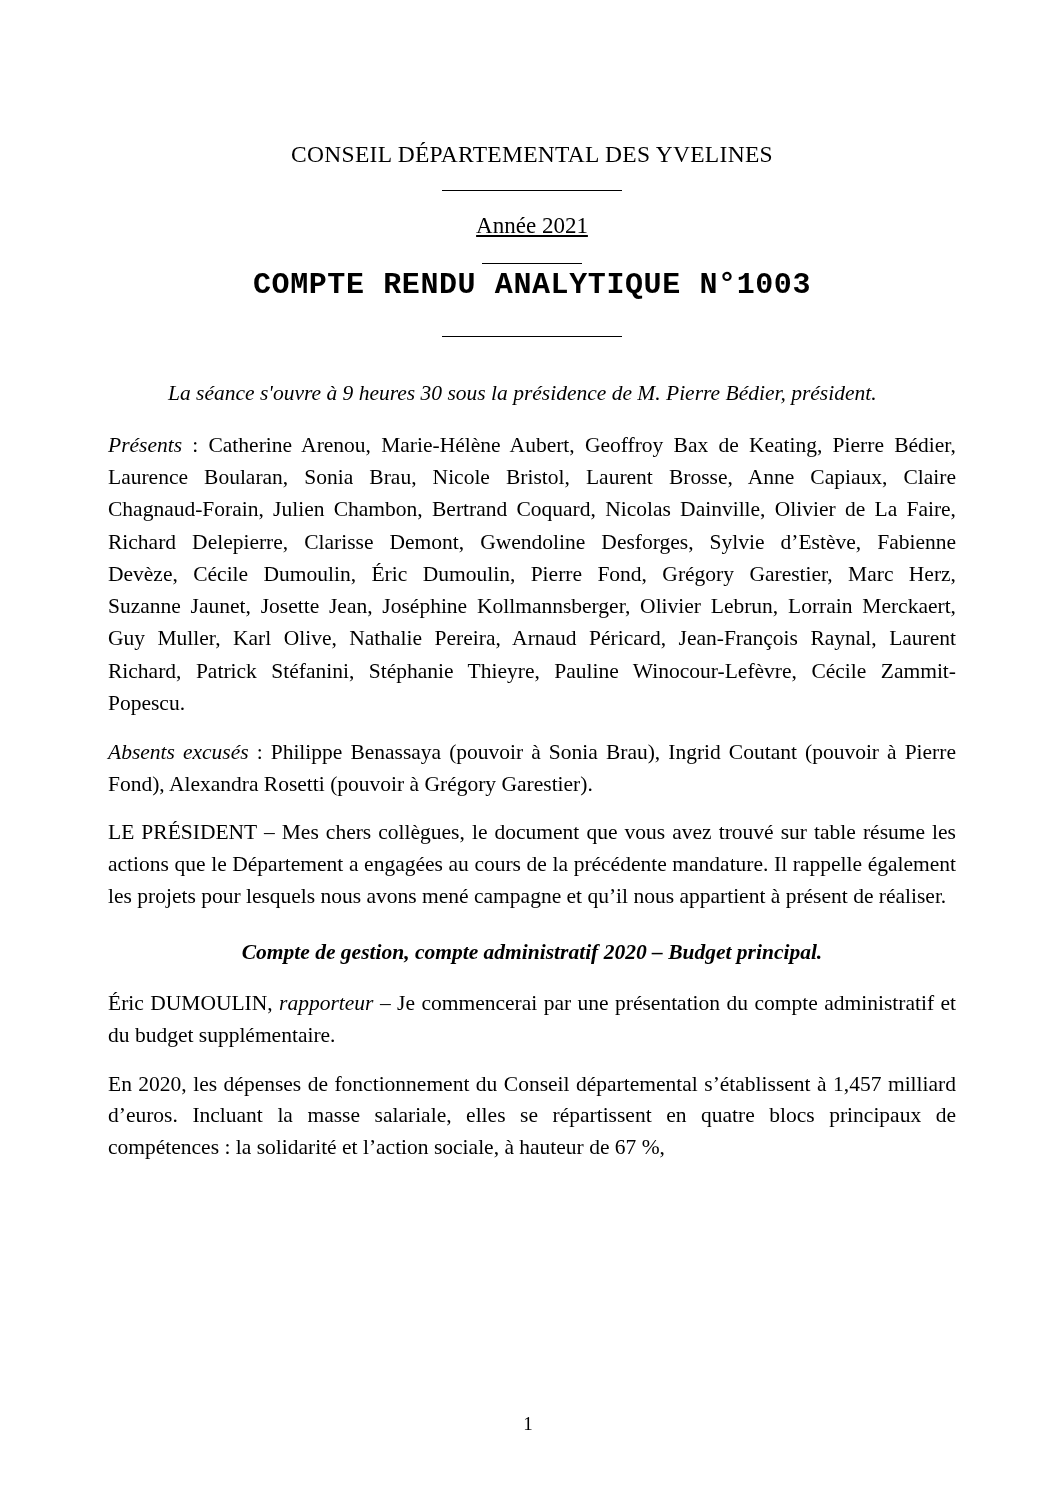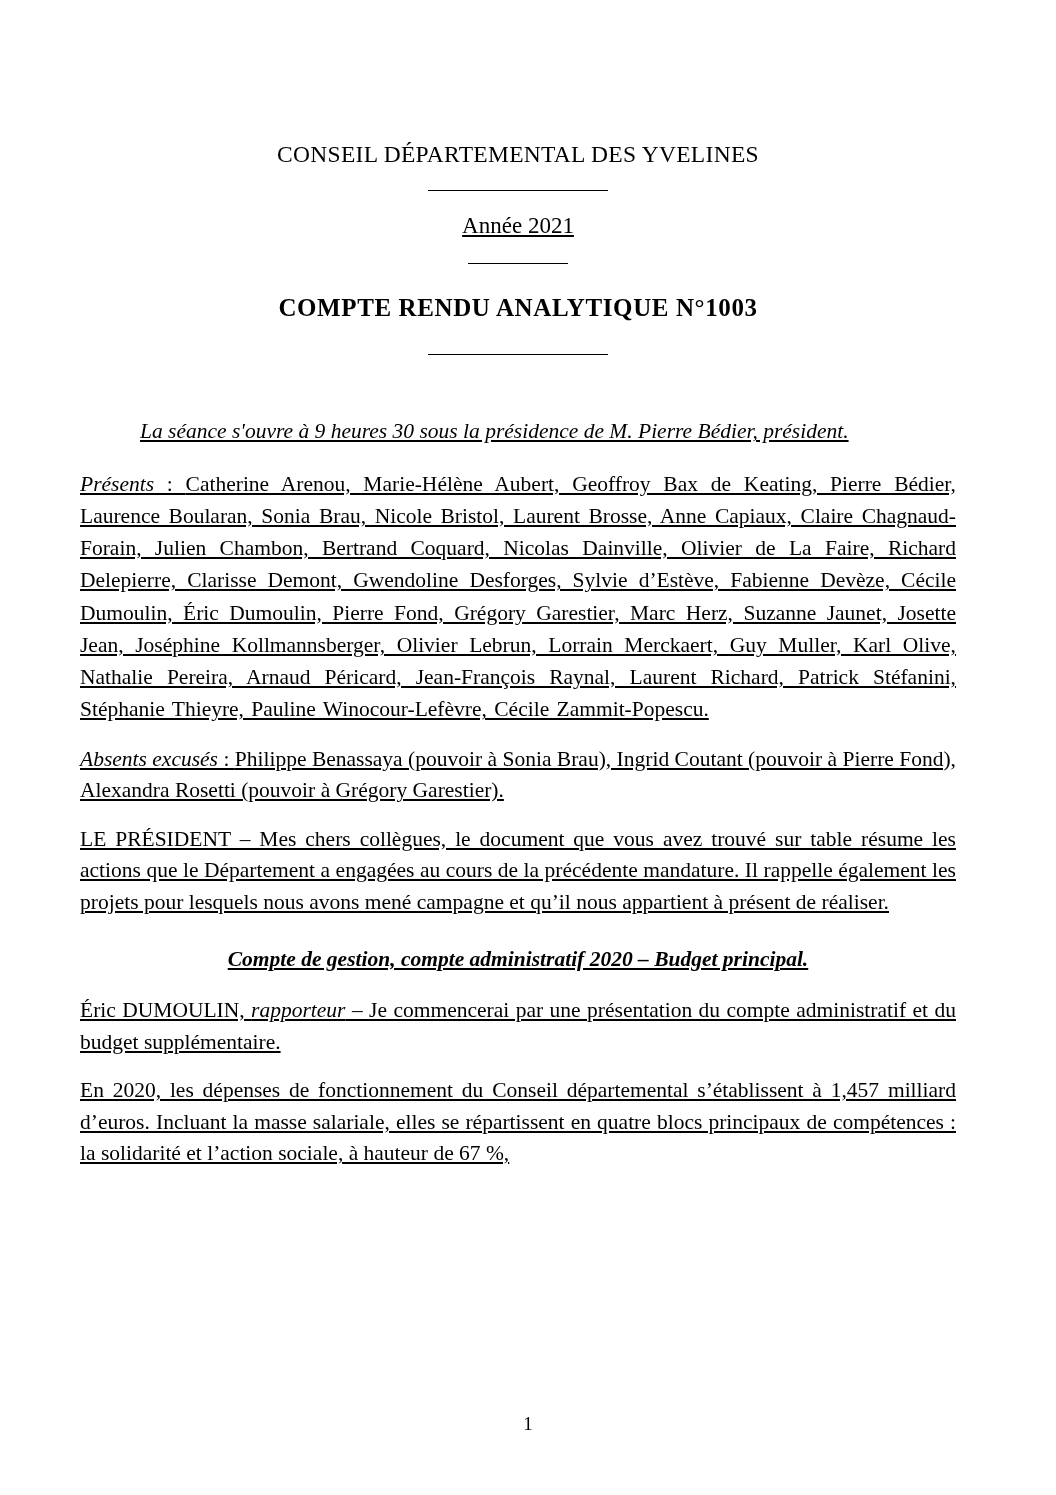--- a/index.html
+++ b/index.html
@@ -12,21 +12,21 @@
     height: 1495px;
     font-family: "Liberation Serif", serif;
     color: #000000;
     position: relative;
     overflow: hidden;
   }
   .page {
     width: 1056px;
     height: 1495px;
     box-sizing: border-box;
-    padding: 140px 100px 40px 80px;
+    padding: 140px 100px 40px 108px;
     position: relative;
   }
   .doc-header {
     text-align: center;
   }
   .institution {
     font-size: 23.5px;
     letter-spacing: 0.3px;
     line-height: 1.2;
   }
@@ -43,33 +43,31 @@
   .rule.last {
     width: 180px;
     margin-top: 28px;
   }
   .year {
     font-size: 23px;
     margin-top: 22px;
     text-decoration: underline;
   }
   .title-block {
-    margin-top: 26px;
-    font-family: Liberation Serif, serif;
+    font-family: Liberation Mono, monospace;
     font-weight: bold;
-    font-size: 25px;
+    font-size: 30px;
     letter-spacing: 0.6px;
     line-height: 1.45;
   }
   .body-text {
-    margin-top: 60px;
+    margin-top: 40px;
     font-size: 21.5px;
     line-height: 1.5;
     text-align: justify;
-    text-decoration: underline;
   }
   p.para {
     margin: 0 0 17px 0;
     text-align: justify;
     font-size: 21.5px;
     line-height: 1.47;
   }
   .it {
     font-style: italic;
   }

